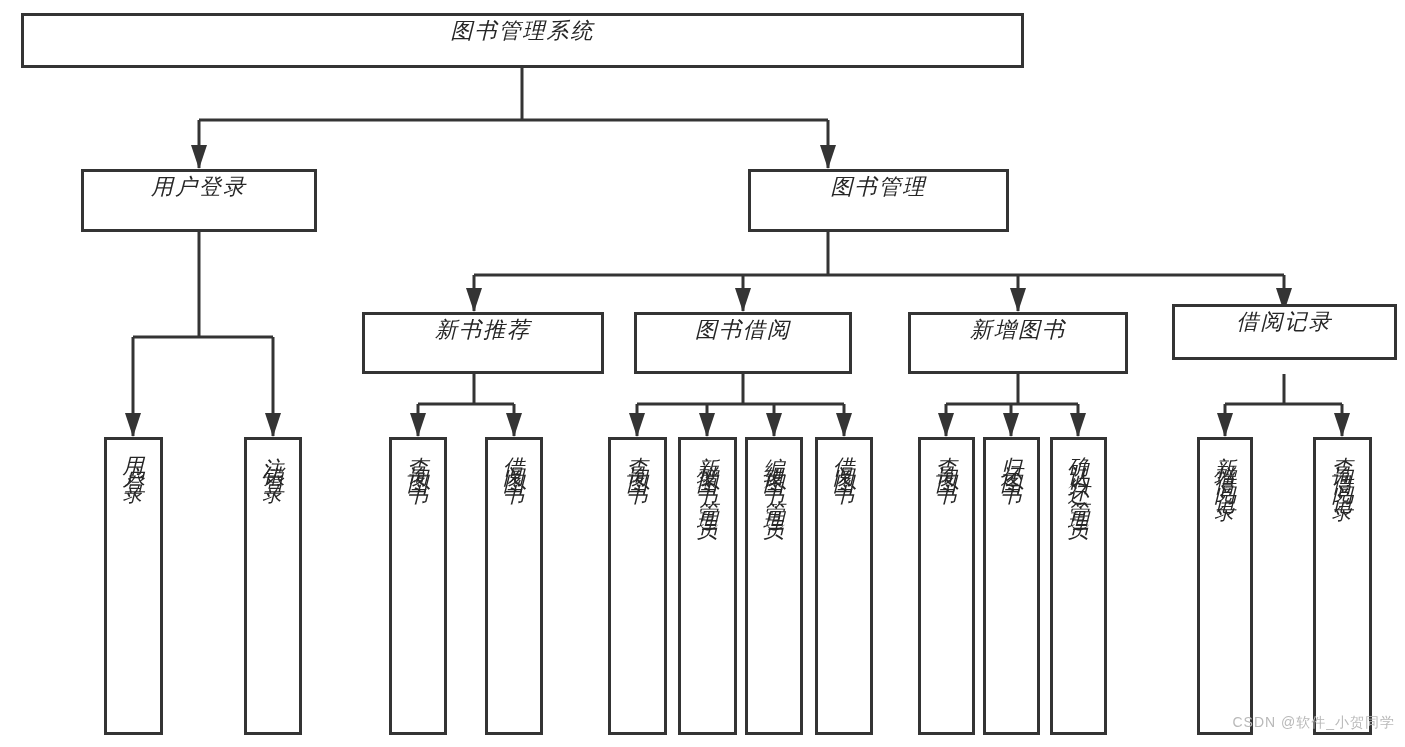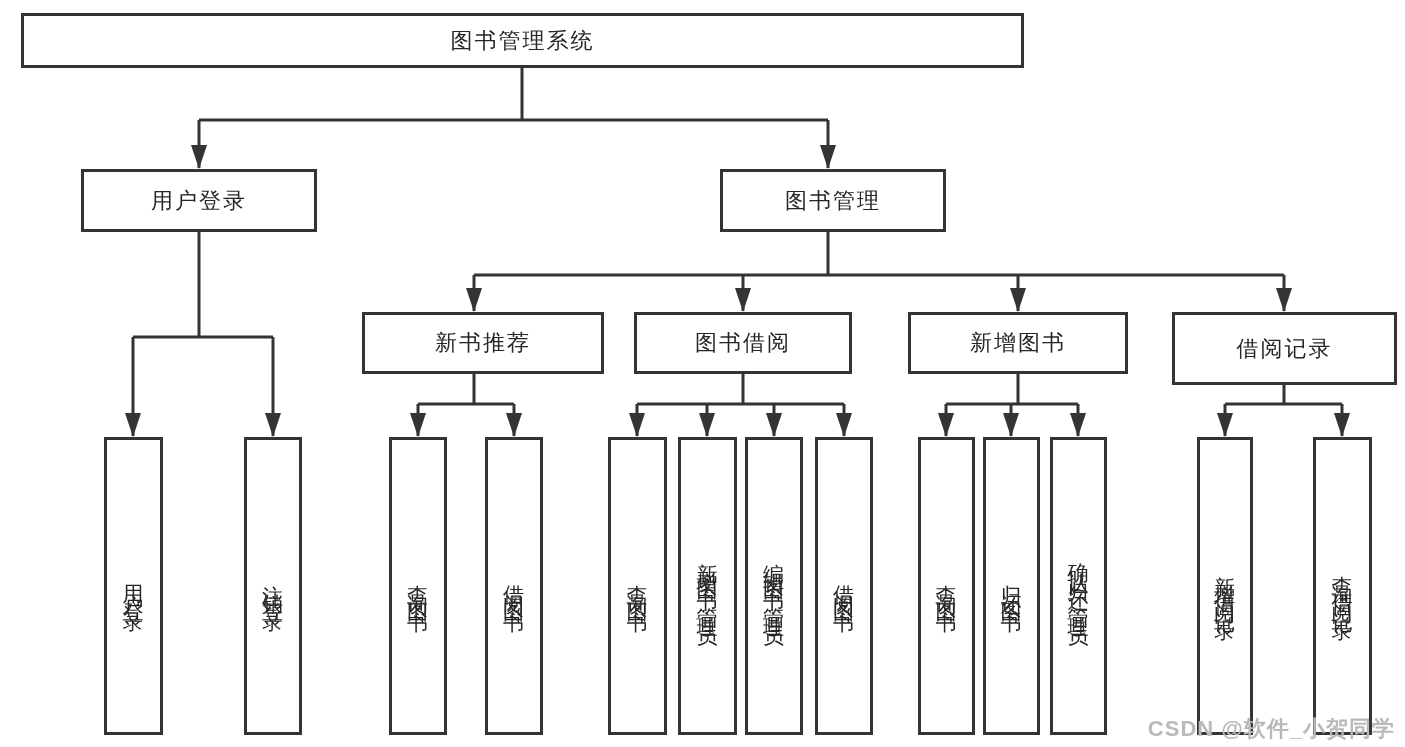--- a/index.html
+++ b/index.html
@@ -2,31 +2,31 @@
 <html><head>
 <meta charset="utf-8">
 <style>
   html,body{margin:0;padding:0;background:#ffffff;}
   .stage{
     position:relative;width:1405px;height:747px;background:#ffffff;
     font-family:"Liberation Sans","DejaVu Sans",sans-serif;overflow:hidden;
   }
   .box{
     position:absolute;box-sizing:border-box;border:3px solid #343434;background:#ffffff;
-    display:flex;align-items:center;justify-content:center;color:#262626;
+    display:flex;align-items:flex-start;justify-content:center;color:#262626;font-style:italic;
   }
   .hlabel{font-size:22px;letter-spacing:2px;white-space:nowrap;}
   .leaf .vlabel{
     writing-mode:vertical-rl;text-orientation:mixed;
     font-size:21px;letter-spacing:9px;line-height:1;white-space:nowrap;
   }
   svg.wires{position:absolute;left:0;top:0;pointer-events:none;}
   .watermark{
-    position:absolute;top:714px;right:10px;font-size:22px;letter-spacing:1px;
-    color:#b9b9b9;z-index:5;white-space:nowrap;font-weight:bold;
+    position:absolute;top:714px;right:10px;font-size:14px;letter-spacing:1px;
+    color:#b9b9b9;z-index:5;white-space:nowrap;
   }
 </style>
 </head>
 <body>
 
 <div class="stage">
 
   <svg class="wires" width="1405" height="747" viewBox="0 0 1405 747">
     <defs>
       <marker id="arrow" viewBox="0 0 26 18" markerWidth="26" markerHeight="18" refX="24" refY="9" orient="auto" markerUnits="userSpaceOnUse">
@@ -65,34 +65,34 @@
     </g>
   </svg>
 
   <div class="box" style="left:21px;top:13px;width:1003px;height:55px">
     <span class="hlabel">图书管理系统</span>
   </div>
 
   <div class="box" style="left:81px;top:169px;width:236px;height:63px">
     <span class="hlabel">用户登录</span>
   </div>
-  <div class="box" style="left:720px;top:169px;width:226px;height:63px">
+  <div class="box" style="left:748px;top:169px;width:261px;height:63px">
     <span class="hlabel">图书管理</span>
   </div>
 
   <div class="box" style="left:362px;top:312px;width:242px;height:62px">
     <span class="hlabel">新书推荐</span>
   </div>
   <div class="box" style="left:634px;top:312px;width:218px;height:62px">
     <span class="hlabel">图书借阅</span>
   </div>
   <div class="box" style="left:908px;top:312px;width:220px;height:62px">
     <span class="hlabel">新增图书</span>
   </div>
-  <div class="box" style="left:1172px;top:312px;width:225px;height:73px">
+  <div class="box" style="left:1172px;top:304px;width:225px;height:56px">
     <span class="hlabel">借阅记录</span>
   </div>
 
   <div class="box leaf" style="left:104px;top:437px;width:59px;height:298px">
     <span class="vlabel">用户登录</span>
   </div>
   <div class="box leaf" style="left:244px;top:437px;width:58px;height:298px">
     <span class="vlabel">注销登录</span>
   </div>
 

